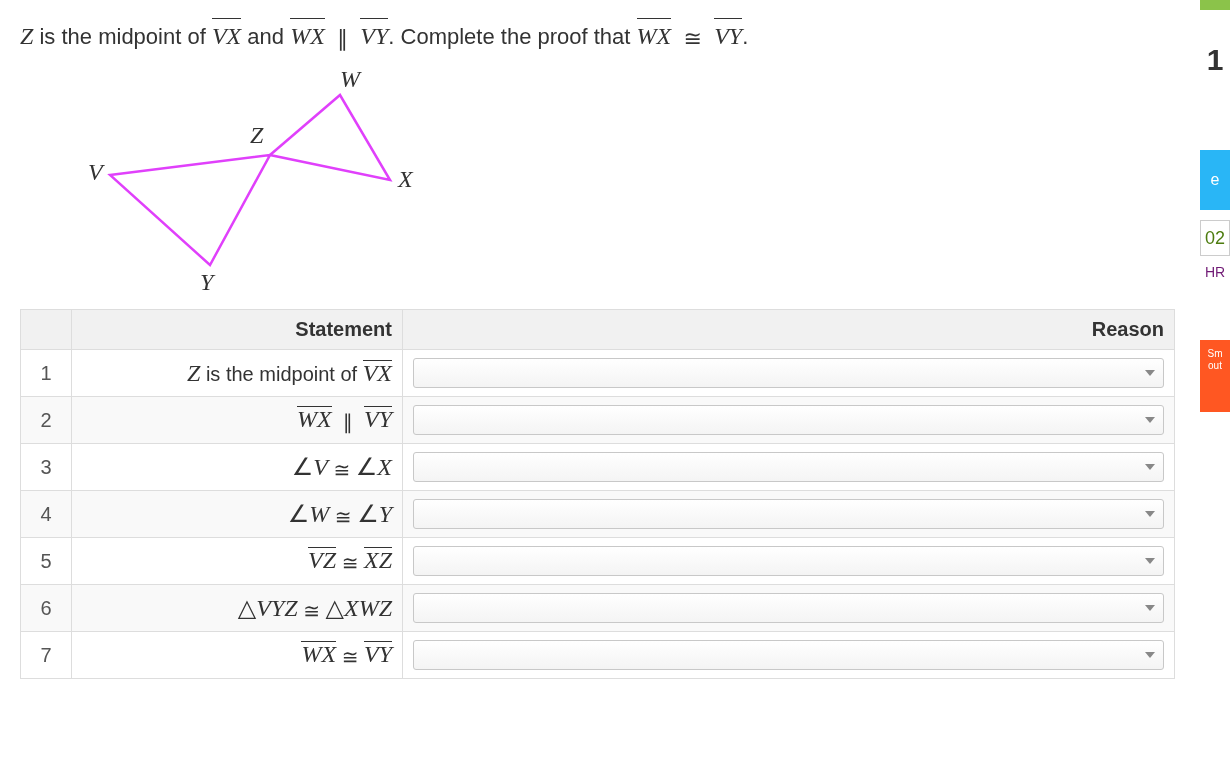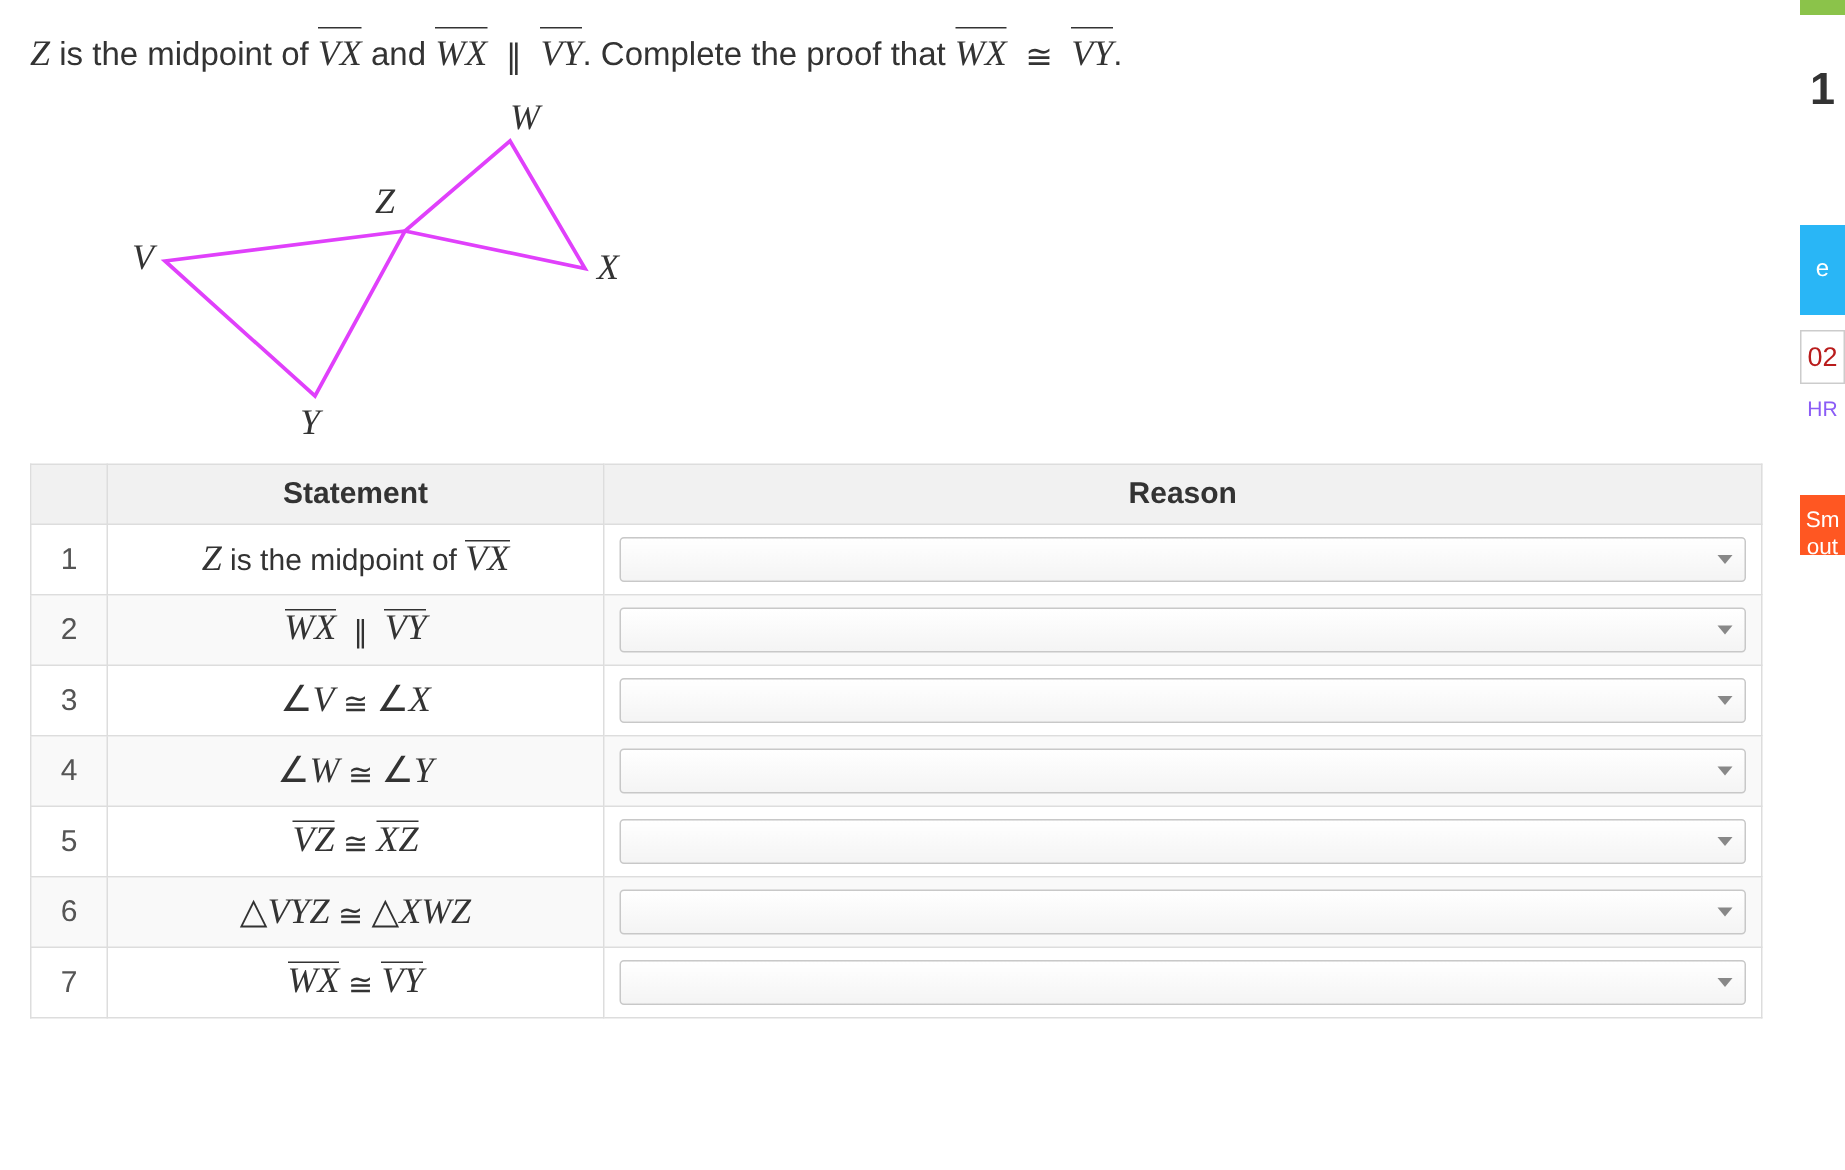--- a/index.html
+++ b/index.html
@@ -7,37 +7,37 @@
   #main{position:absolute;left:0;top:0;width:1190px;height:780px;padding:0 10px 0 20px;box-sizing:border-box}
   .prompt{font-size:22px;line-height:1.5;padding-top:18px}
   .mi{font-style:italic;font-family:"Times New Roman",serif;font-size:24px}
   .ms{font-family:"Times New Roman",serif;font-size:24px}
   .seg{font-style:italic;font-family:"Times New Roman",serif;position:relative;display:inline-block}
   .seg::before{content:"";position:absolute;left:0;right:0;top:0;border-top:1.4px solid #333}
   .para{display:inline-block;vertical-align:-2px}
   .cong{display:inline-block;vertical-align:-2px}
   .diagram{margin:10px 0 10px 60px}
   table.proof{border-collapse:collapse;width:1155px;margin-top:10px}
-  table.proof th,table.proof td{border:1px solid #ddd;padding:8px 10px;font-size:20px;text-align:center;vertical-align:middle}
+  table.proof th,table.proof td{border:1px solid #ddd;padding:8px 10px;font-size:20px;text-align:right;vertical-align:middle}
   table.proof th{background:#f1f1f1;font-weight:bold}
   table.proof td.num{width:30px;text-align:center;color:#555}
   table.proof td.stmt{width:310px}
   .reason-cell{padding:6px 8px}
   .reason{display:flex;align-items:center;justify-content:space-between;height:30px;border:1px solid #c8c8c8;border-radius:3px;background:linear-gradient(#fff,#f4f4f4);padding:0 8px;box-sizing:border-box;cursor:pointer}
   .reason .txt{flex:1;min-height:1em}
   .reason .caret{width:0;height:0;border-left:5px solid transparent;border-right:5px solid transparent;border-top:6px solid #888}
   tr.odd td{background:#f9f9f9}
   .side{position:absolute;right:0;top:0;width:30px;height:780px}
   .sbox{position:absolute;right:0;width:30px;box-sizing:border-box;font-size:16px;text-align:center;color:#fff}
   .sbox.green{top:0;height:10px;background:#8bc34a}
   .sbox.one{top:40px;height:40px;color:#333;font-size:30px;font-weight:bold;line-height:40px}
   .sbox.blue{top:150px;height:60px;background:#29b6f6;line-height:60px}
-  .sbox.white02{top:220px;height:36px;background:#fff;color:#b91c1c;border:1px solid #ccc;line-height:34px;font-size:18px}
-  .sbox.hr{top:260px;height:24px;color:#8b5cf6;font-size:14px;line-height:24px}
-  .sbox.orange{top:330px;height:40px;background:#ff5722;font-size:15px;line-height:1.2;padding-top:8px}
+  .sbox.white02{top:220px;height:36px;background:#fff;color:#4d7c0f;border:1px solid #ccc;line-height:34px;font-size:18px}
+  .sbox.hr{top:260px;height:24px;color:#701a75;font-size:14px;line-height:24px}
+  .sbox.orange{top:340px;height:72px;background:#ff5722;font-size:10px;line-height:1.2;padding-top:8px}
 </style>
 </head>
 <body>
 
 <div id="page">
   <div id="main">
     <div class="prompt">
       <span class="mi">Z</span><span> is the midpoint of </span><span class="seg ms">VX</span><span> and </span><span class="seg ms">WX</span>
       &nbsp;<span class="para">∥</span>&nbsp;
       <span class="seg ms">VY</span><span>. Complete the proof that </span><span class="seg ms">WX</span>

